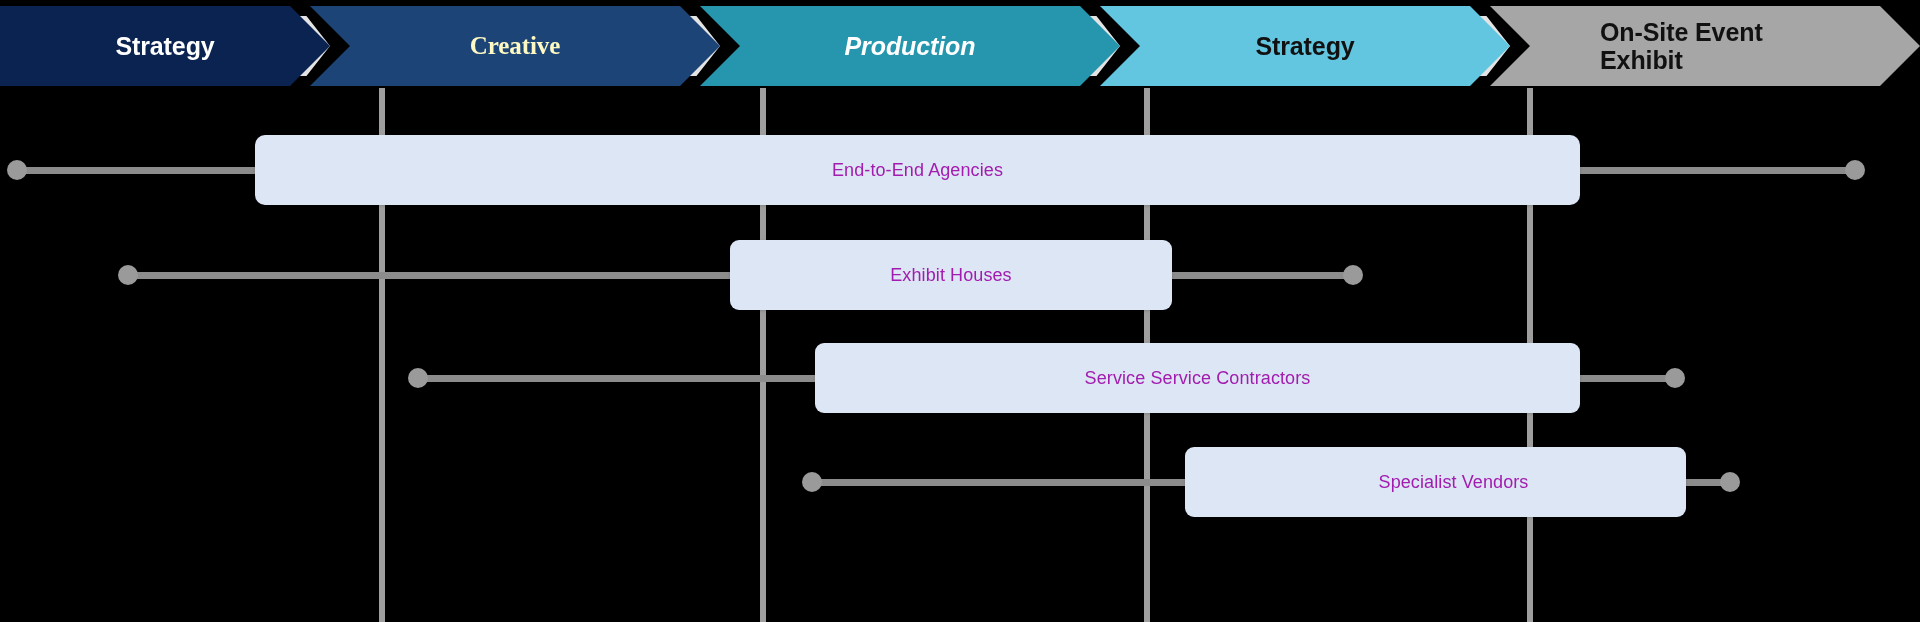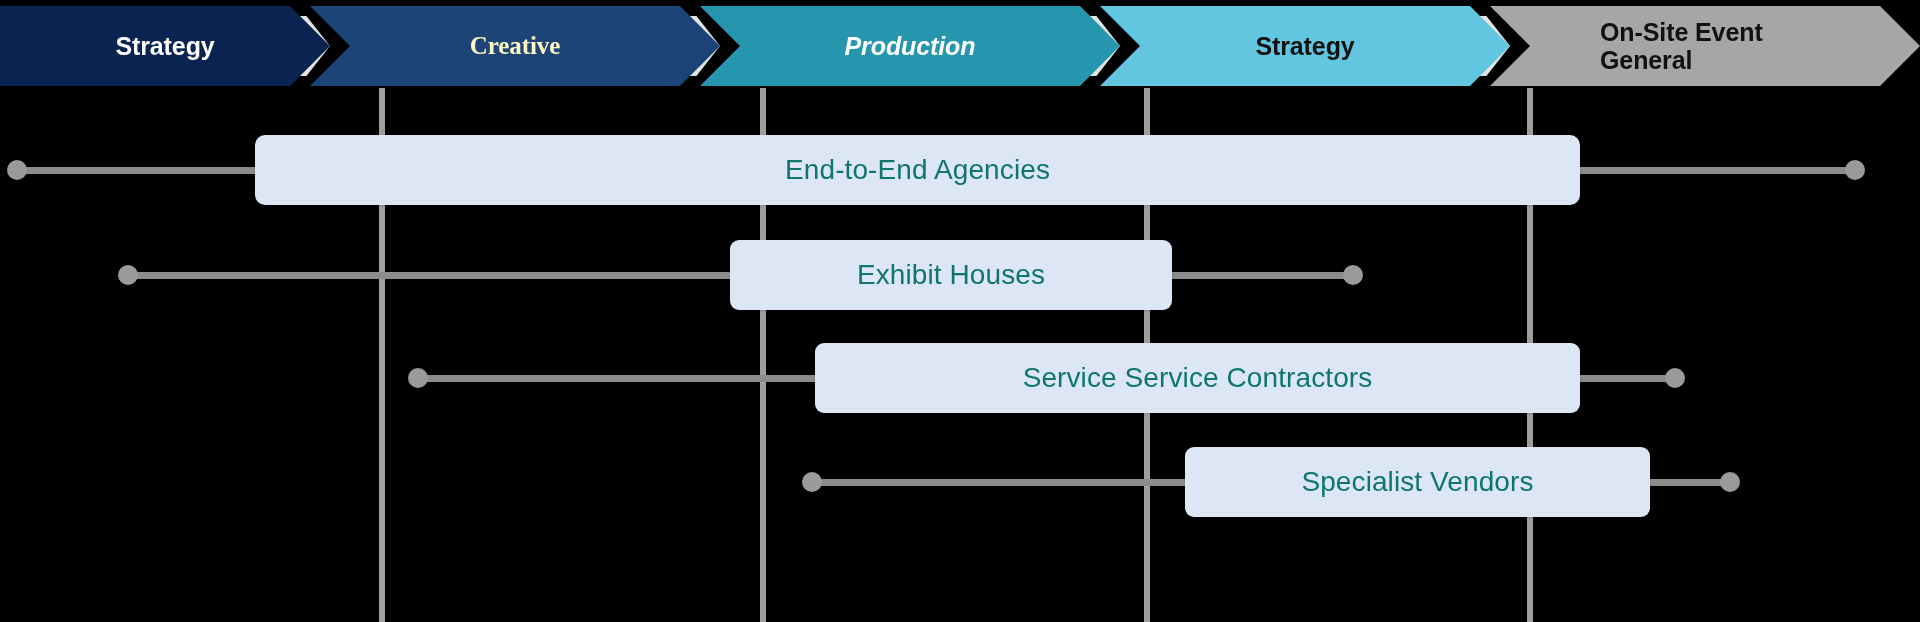--- a/index.html
+++ b/index.html
@@ -93,22 +93,22 @@
   .rolebox {
     position: absolute;
     background: #dce6f4;
     border-radius: 9px;
     display: flex;
     align-items: center;
     justify-content: center;
     box-shadow: 0 1px 3px rgba(0,0,0,0.18);
   }
   .rolebox .role-label {
-    font-size: 28px;
-    color: #0f766e;
+    font-size: 18px;
+    color: #a21caf;
     text-align: right;
     letter-spacing: 0.1px;
     white-space: nowrap;
   }
 </style>
 </head>
 <body>
 
 <div id="canvas">
 
@@ -126,21 +126,21 @@
       <div class="chevron chev-mid" style="left: 310px; width: 410px; background: rgb(29, 68, 118); z-index: 9;">
         <div class="chev-label" style="color: #fef9c3; font-family: Liberation Serif, serif;">Creative</div>
       </div>
       <div class="chevron chev-mid" style="left: 700px; width: 420px; background: rgb(37, 150, 174); z-index: 8; font-style: italic;">
         <div class="chev-label" style="color: rgb(255, 255, 255);">Production</div>
       </div>
       <div class="chevron chev-mid" style="left: 1100px; width: 410px; background: rgb(98, 198, 224); z-index: 7;">
         <div class="chev-label" style="color: rgb(17, 17, 17);">Strategy</div>
       </div>
       <div class="chevron chev-mid" style="left: 1490px; width: 430px; background: rgb(166, 166, 166); z-index: 6;">
-        <div class="chev-label" style="color: rgb(17, 17, 17); max-width: 210px; white-space: normal;">On-Site Event General</div>
+        <div class="chev-label" style="color: rgb(17, 17, 17); max-width: 210px; white-space: normal;">On-Site Event Exhibit</div>
       </div>
       <div class="notch" style="left: 268px; background: rgb(227, 227, 227);"></div>
       <div class="notch" style="left: 658px; background: rgb(227, 227, 227);"></div>
       <div class="notch" style="left: 1058px; background: rgb(227, 227, 227);"></div>
       <div class="notch" style="left: 1448px; background: rgb(227, 227, 227);"></div>
     </div>
 
   <div id="roles-layer">
       <div class="row" style="top: 0px;">
         <div class="whisker" style="left: 14px; width: 245px; top: 167px;"></div>
@@ -167,19 +167,19 @@
         <div class="dot" style="left: 1665px; top: 368px;"></div>
         <div class="rolebox" style="left: 815px; width: 765px; top: 343px; height: 70px;">
           <div class="role-label">Service Service Contractors</div>
         </div>
       </div>
       <div class="row" style="top: 0px;">
         <div class="whisker" style="left: 818px; width: 371px; top: 479px;"></div>
         <div class="whisker" style="left: 1646px; width: 82px; top: 479px;"></div>
         <div class="dot" style="left: 802px; top: 472px;"></div>
         <div class="dot" style="left: 1720px; top: 472px;"></div>
-        <div class="rolebox" style="left: 1185px; width: 465px; top: 447px; height: 70px;">
+        <div class="rolebox" style="left: 1185px; width: 465px; top: 447px; height: 70px; padding-left: 36px;">
           <div class="role-label">Specialist Vendors</div>
         </div>
       </div>
     </div>
 
 </div>
 
 </body></html>

